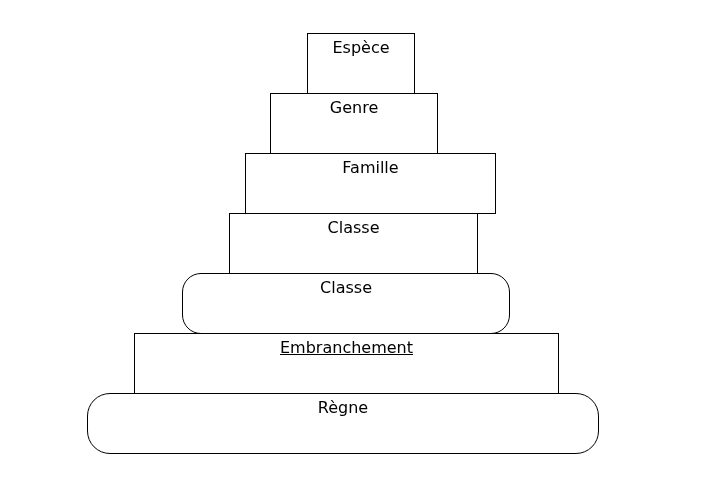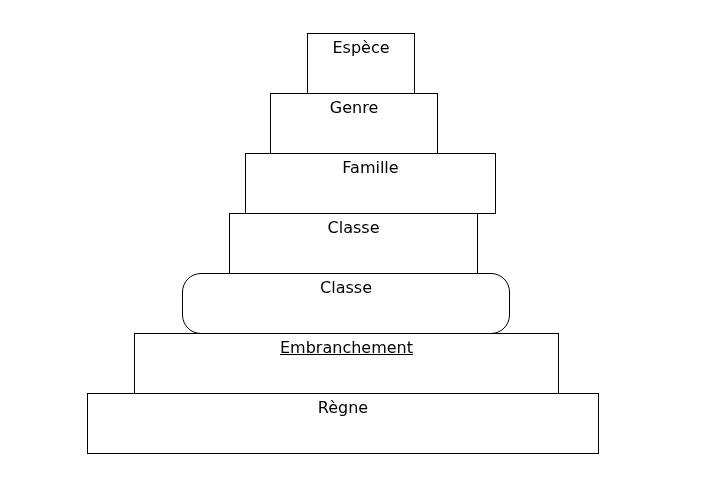--- a/index.html
+++ b/index.html
@@ -51,16 +51,16 @@
     </div>
     <div class="level-box" style="left: 229px; top: 213px; width: 249px; height: 61px;">
       <span class="level-label">Classe</span>
     </div>
     <div class="level-box" style="left: 182px; top: 273px; width: 328px; height: 61px; border-radius: 19px;">
       <span class="level-label">Classe</span>
     </div>
     <div class="level-box" style="left: 134px; top: 333px; width: 425px; height: 61px; text-decoration: underline;">
       <span class="level-label">Embranchement</span>
     </div>
-    <div class="level-box" style="left: 87px; top: 393px; width: 512px; height: 61px;">
+    <div class="level-box" style="left: 87px; top: 393px; width: 512px; height: 61px; border-radius: 23px;">
       <span class="level-label">Règne</span>
     </div>
   </div>
 
 </body></html>

